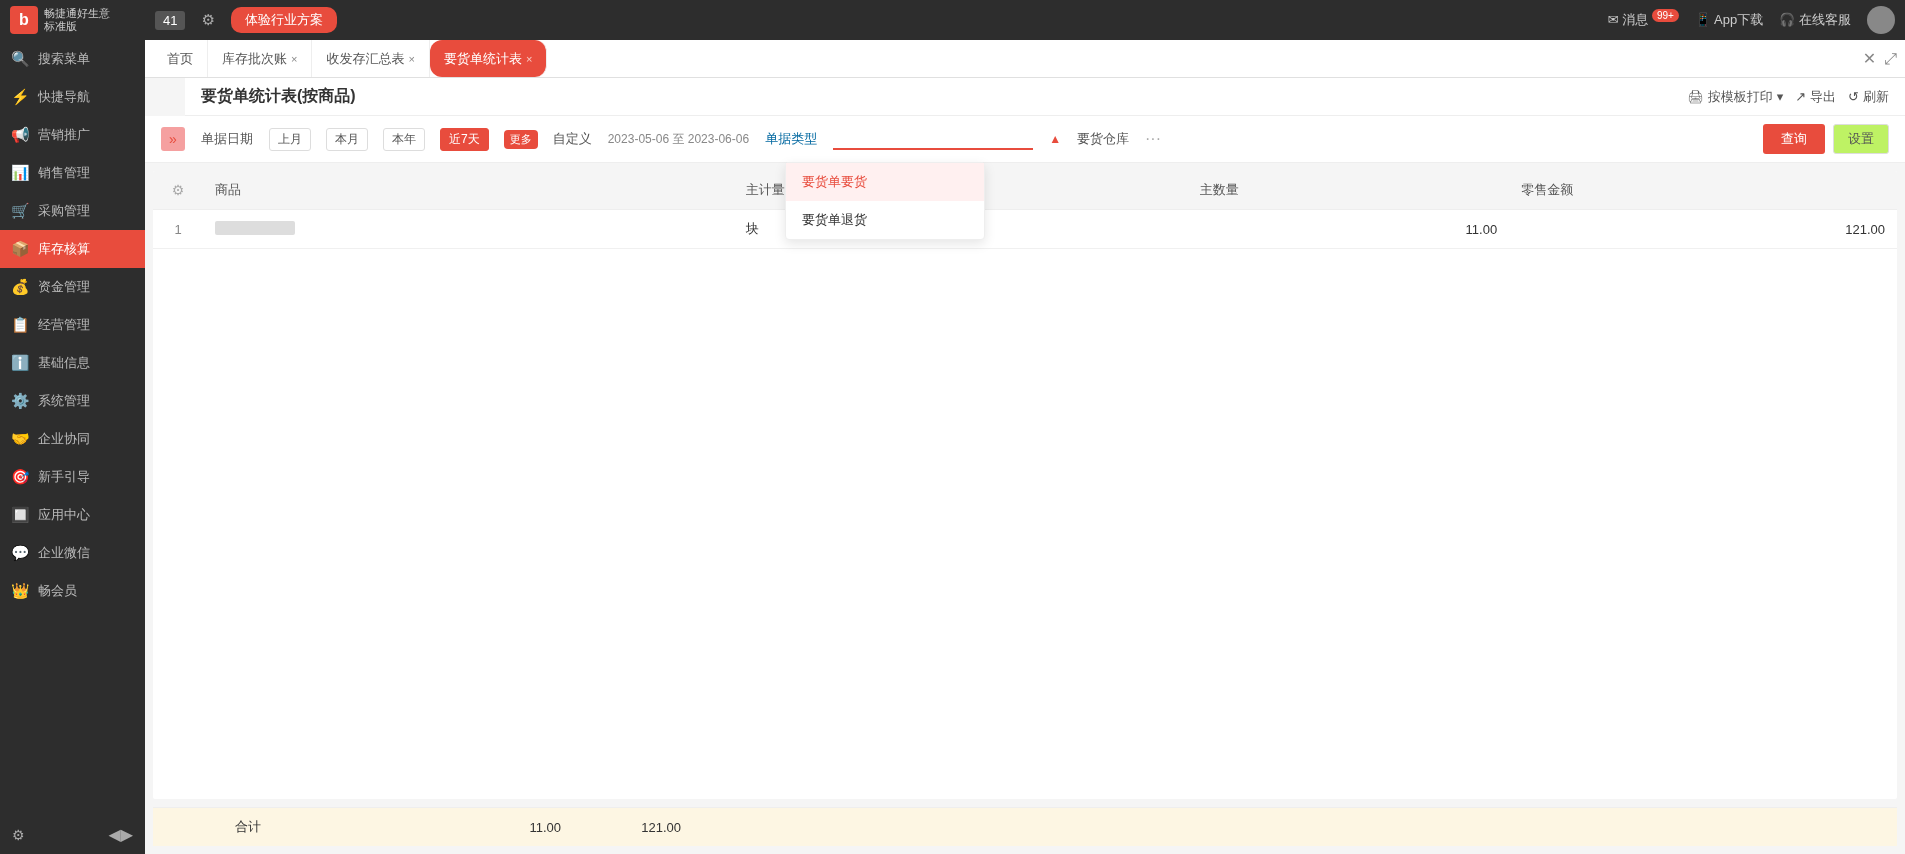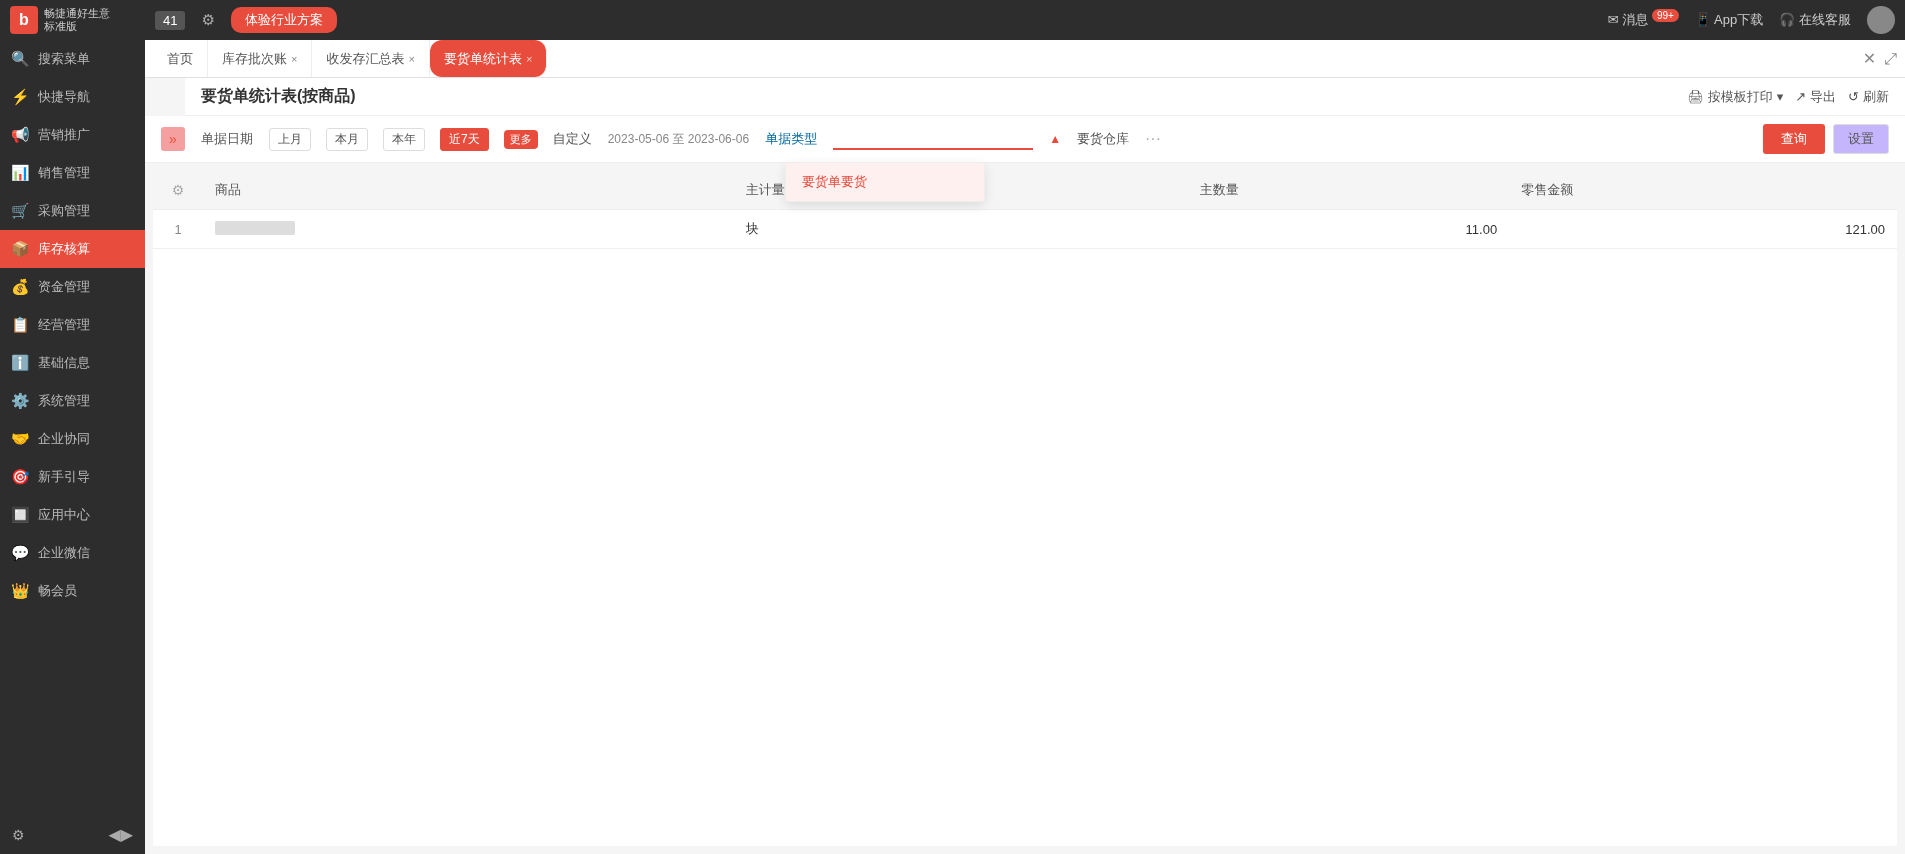--- a/index.html
+++ b/index.html
@@ -182,21 +182,21 @@
     }
     .filter-type-arrow { color: #e84c3d; cursor: pointer; font-size: 12px; }
     .filter-warehouse-label { font-size: 13px; color: #555; }
     .filter-more-btn { color: #aaa; cursor: pointer; }
     .filter-right-btns { margin-left: auto; display: flex; gap: 8px; }
     .btn-query {
       background: #e84c3d; color: #fff; border: none; border-radius: 3px;
       padding: 5px 18px; font-size: 13px; cursor: pointer;
     }
     .btn-setting {
-      background: #c4b5fd; color: #555; border: 1px solid #ddd; border-radius: 3px;
+      background: #bef264; color: #555; border: 1px solid #ddd; border-radius: 3px;
       padding: 5px 14px; font-size: 13px; cursor: pointer;
     }
 
     
     .dropdown-menu {
       position: absolute;
       top: 100%;
       left: 640px;
       background: #fff;
       border: 1px solid #eee;
@@ -426,20 +426,21 @@
         <span class="filter-type-arrow">▲</span>
         <span class="filter-warehouse-label">要货仓库</span>
         <span class="filter-more-btn">···</span>
         <div class="filter-right-btns">
           <button class="btn-query">查询</button>
           <button class="btn-setting">设置</button>
         </div>
 
         <div class="dropdown-menu">
           <div class="dropdown-item selected">要货单要货</div>
+          <div class="dropdown-item">要货单退货</div>
         </div>
       </div>
 
       <div class="table-container">
         <table>
           <thead>
             <tr>
               <th>
                 <span class="settings-icon">⚙</span>
               </th>
@@ -456,16 +457,21 @@
                 <span class="cell-blur"></span>
               </td>
               <td>块</td>
               <td class="num">11.00</td>
               <td class="num">121.00</td>
             </tr>
           </tbody>
         </table>
       </div>
 
+      <div class="table-footer">
+        <span class="footer-label">合计</span>
+        <span class="footer-num">11.00</span>
+        <span class="footer-num">121.00</span>
+      </div>
 
     </div>
   </div>
 </div>
 
 </body></html>

